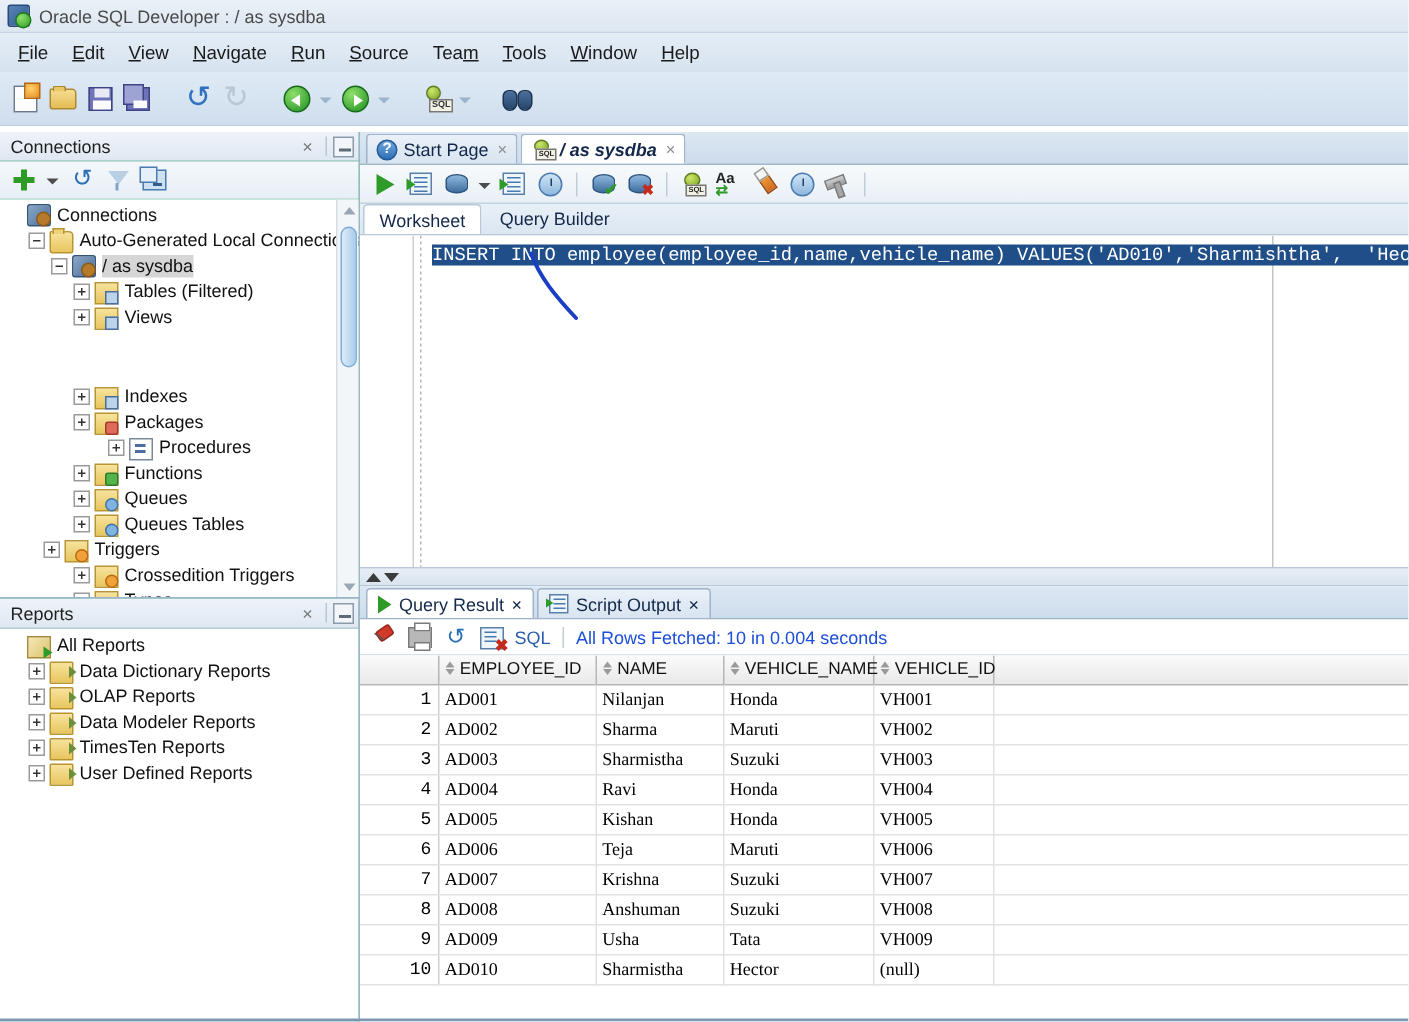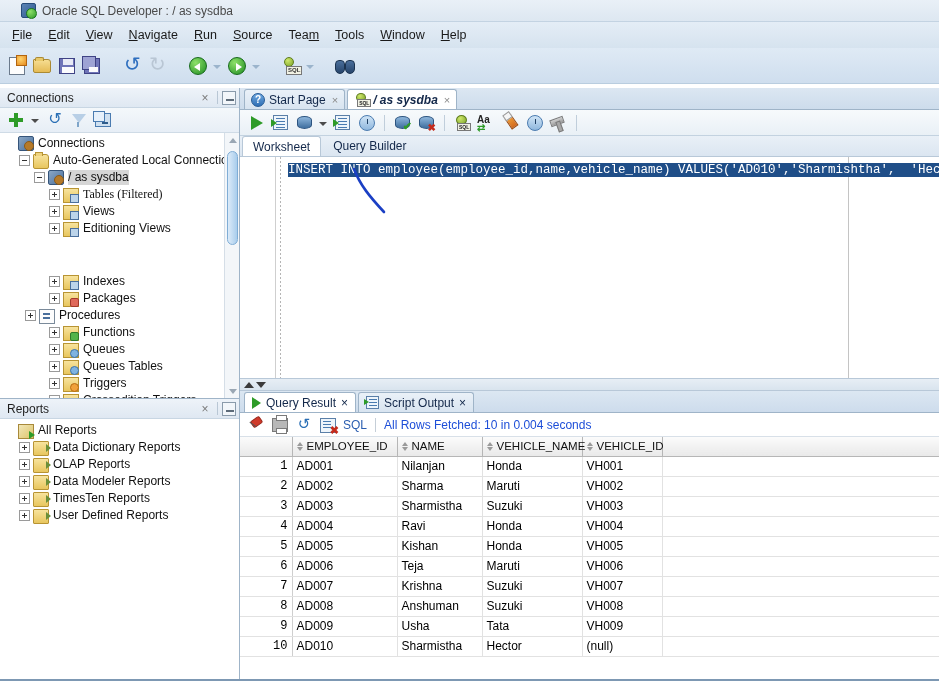--- a/index.html
+++ b/index.html
@@ -10,21 +10,21 @@
     background: #ffffff;
     overflow: hidden;
   }
   #app { position: relative; width: 939px; height: 681px; }
 
   
   .titlebar {
     position: absolute; left: 0; top: 0; width: 939px; height: 22px;
     background: linear-gradient(to bottom, #e9f0f7 0%, #dde7f1 100%);
     border-bottom: 1px solid #c3d3e2;
-    display: flex; align-items: center; gap: 6px; padding-left: 21px;
+    display: flex; align-items: center; gap: 6px; padding-left: 5px;
   }
   .title-text { font-size: 12px; color: #4a4a4a; }
   .app-icon {
     width: 15px; height: 15px; position: relative;
     background: linear-gradient(135deg,#5a83b5,#2f5a8f);
     border: 1px solid #264b79; border-radius: 2px;
   }
   .app-icon::after {
     content: ""; position: absolute; right: -2px; bottom: -2px;
     width: 9px; height: 9px; border-radius: 50%;
@@ -352,21 +352,21 @@
   table.resultgrid th{
     background:linear-gradient(to bottom,#fbfbfb,#e9e9e9);
     border:1px solid #b6b6b6;border-top:none;border-left:none;
     height:19px;font-size:11.5px;font-weight:normal;color:#111;text-align:left;padding:0 3px;
     font-family:"Liberation Sans",sans-serif;white-space:nowrap;
   }
   table.resultgrid th.rownum-h{background:linear-gradient(to bottom,#fbfbfb,#e9e9e9);border-left:none;}
   table.resultgrid td{
     border-bottom:1px solid #e2e2e2;border-right:1px solid #e2e2e2;
     height:20px;font-size:12px;color:#000;padding:0 4px;
-    font-family:Liberation Sans, sans-serif;white-space:nowrap;
+    font-family:Liberation Serif, serif;white-space:nowrap;
   }
   table.resultgrid td.rownum{
     text-align:right;padding-right:4px;border-right:1px solid #cfcfcf;background:#ffffff;
     font-family:"Liberation Mono","DejaVu Sans Mono",monospace;
   }
   table.resultgrid td.filler{border-right:none;background:#ffffff;}
   .th-sorticon{display:inline-block;width:8px;height:11px;vertical-align:-2px;margin-right:3px;position:relative;}
   .th-sorticon::before{content:"";position:absolute;left:1px;top:1px;
     border-left:3px solid transparent;border-right:3px solid transparent;border-bottom:4px solid #9a9a9a;}
   .th-sorticon::after{content:"";position:absolute;left:1px;bottom:1px;
@@ -466,56 +466,49 @@
           <div class="tnode" style="padding-left: 19px;">
             <span class="exp"></span>
             <span class="ticon ic-folder"></span>
             <span class="tlabel">Auto-Generated Local Connections</span>
           </div>
           <div class="tnode selected" style="padding-left: 34px;">
             <span class="exp"></span>
             <span class="ticon ic-conn"></span>
             <span class="tlabel">/ as sysdba</span>
           </div>
-          <div class="tnode" style="padding-left: 49px; font-family: Liberation Serif, serif;">
+          <div class="tnode" style="padding-left: 49px;">
             <span class="exp plus"></span>
             <span class="ticon ic-obj">
               <span class="badge"></span>
             </span>
             <span class="tlabel">Tables (Filtered)</span>
           </div>
           <div class="tnode" style="padding-left: 49px;">
             <span class="exp plus"></span>
             <span class="ticon ic-obj">
               <span class="badge"></span>
             </span>
             <span class="tlabel">Views</span>
           </div>
+          <div class="tnode" style="padding-left: 49px; margin-top: 36px;">
+            <span class="exp plus"></span>
+            <span class="ticon ic-obj">
+              <span class="badge"></span>
+            </span>
+            <span class="tlabel">Indexes</span>
+          </div>
           <div class="tnode" style="padding-left: 49px;">
             <span class="exp plus"></span>
-            <span class="ticon ic-obj">
-              <span class="badge"></span>
-            </span>
-            <span class="tlabel">Editioning Views</span>
-          </div>
-          <div class="tnode" style="padding-left: 49px; margin-top: 36px;">
-            <span class="exp plus"></span>
-            <span class="ticon ic-obj">
-              <span class="badge"></span>
-            </span>
-            <span class="tlabel">Indexes</span>
-          </div>
-          <div class="tnode" style="padding-left: 49px;">
-            <span class="exp plus"></span>
             <span class="ticon ic-obj pkg">
               <span class="badge"></span>
             </span>
             <span class="tlabel">Packages</span>
           </div>
-          <div class="tnode" style="padding-left: 25px;">
+          <div class="tnode" style="padding-left: 72px;">
             <span class="exp plus"></span>
             <span class="ticon ic-proc"></span>
             <span class="tlabel">Procedures</span>
           </div>
           <div class="tnode" style="padding-left: 49px;">
             <span class="exp plus"></span>
             <span class="ticon ic-obj func">
               <span class="badge"></span>
             </span>
             <span class="tlabel">Functions</span>
@@ -527,21 +520,21 @@
             </span>
             <span class="tlabel">Queues</span>
           </div>
           <div class="tnode" style="padding-left: 49px;">
             <span class="exp plus"></span>
             <span class="ticon ic-obj q">
               <span class="badge"></span>
             </span>
             <span class="tlabel">Queues Tables</span>
           </div>
-          <div class="tnode" style="padding-left: 49px;">
+          <div class="tnode" style="padding-left: 29px;">
             <span class="exp plus"></span>
             <span class="ticon ic-obj trig">
               <span class="badge"></span>
             </span>
             <span class="tlabel">Triggers</span>
           </div>
           <div class="tnode" style="padding-left: 49px;">
             <span class="exp plus"></span>
             <span class="ticon ic-obj trig">
               <span class="badge"></span>

